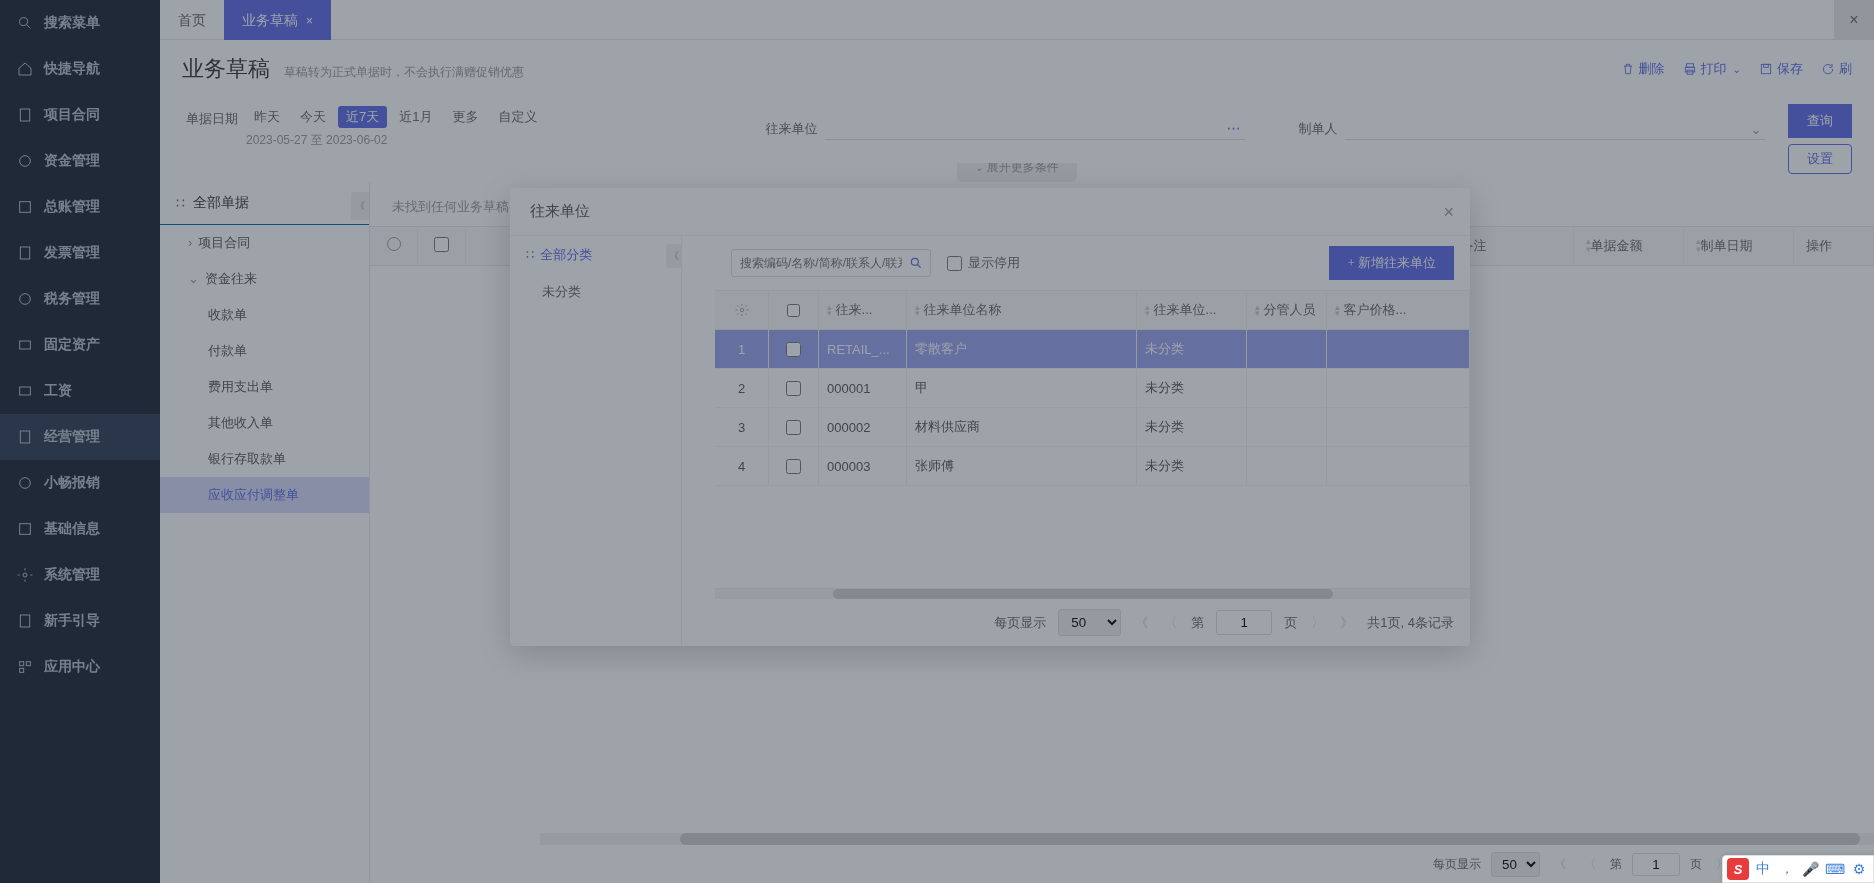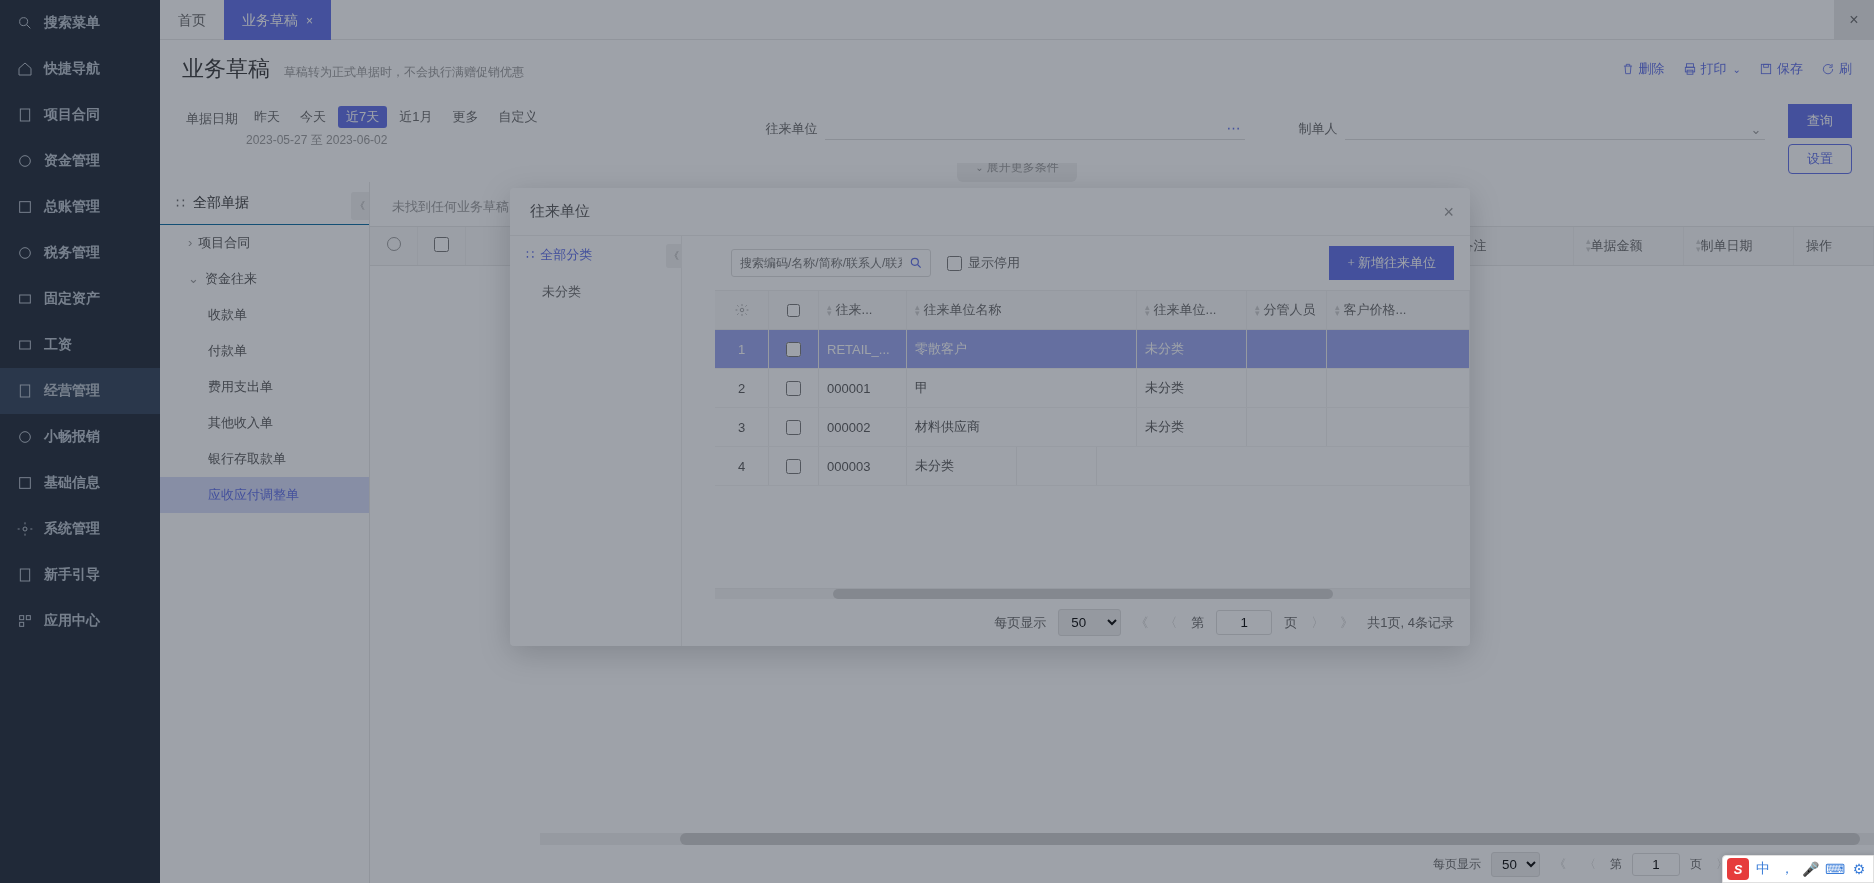--- a/index.html
+++ b/index.html
@@ -178,20 +178,28 @@
       <span class="ico">
         <svg viewBox="0 0 24 24">
           <rect x="4" y="4" width="16" height="16"></rect>
         </svg>
       </span>
       <span>总账管理</span>
     </div>
   <div class="sidebar-item">
       <span class="ico">
         <svg viewBox="0 0 24 24">
+          <rect x="5" y="3" width="14" height="18"></rect>
+        </svg>
+      </span>
+      <span>发票管理</span>
+    </div>
+  <div class="sidebar-item">
+      <span class="ico">
+        <svg viewBox="0 0 24 24">
           <circle cx="12" cy="12" r="8"></circle>
         </svg>
       </span>
       <span>税务管理</span>
     </div>
   <div class="sidebar-item">
       <span class="ico">
         <svg viewBox="0 0 24 24">
           <rect x="4" y="6" width="16" height="12"></rect>
         </svg>
@@ -495,20 +503,21 @@
               <div class="mcell mc-cat">未分类</div>
               <div class="mcell mc-owner"></div>
               <div class="mcell mc-price"></div>
             </div>
             <div class="mrow">
               <div class="mcell row-idx">4</div>
               <div class="mcell mc-chk">
                 <input type="checkbox" style="">
               </div>
               <div class="mcell mc-code">000003</div>
+              <div class="mcell mc-name">张师傅</div>
               <div class="mcell mc-cat">未分类</div>
               <div class="mcell mc-owner"></div>
               <div class="mcell mc-price"></div>
             </div>
           </div>
       </div>
       <div class="modal-pager-wrap">
         <div class="modal-hscroll">
             <div class="modal-hscroll-thumb"></div>
           </div>

